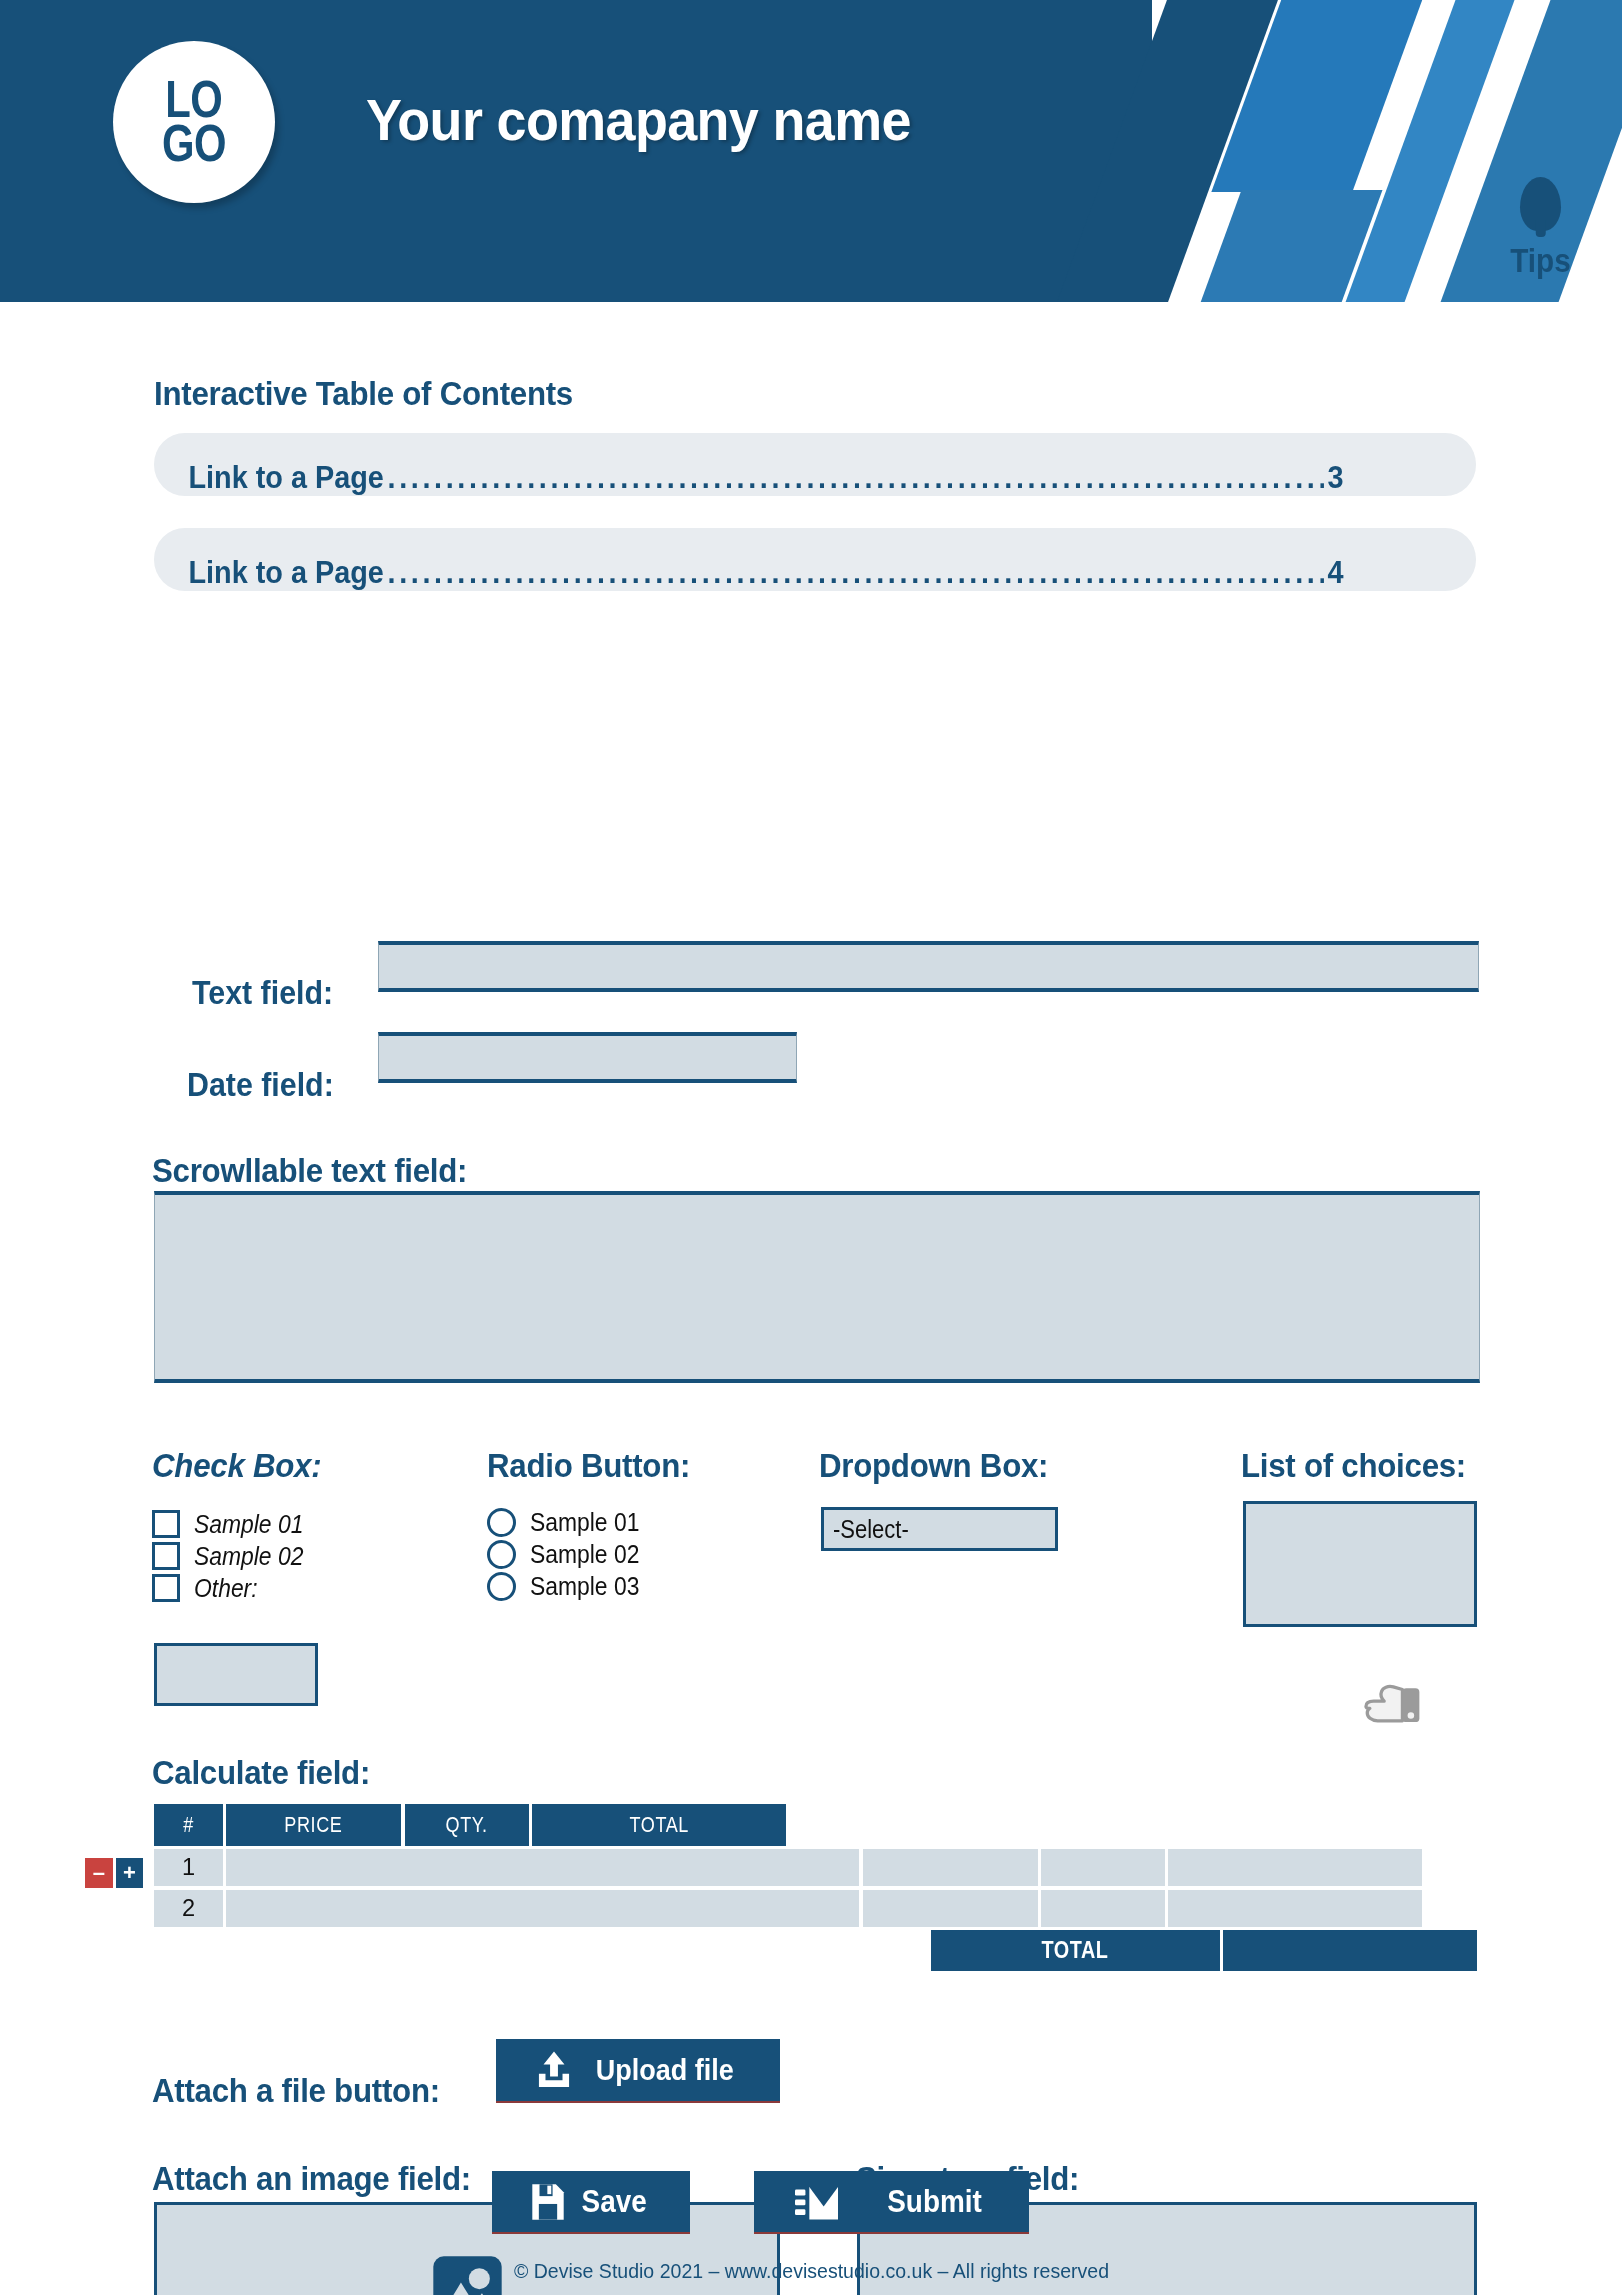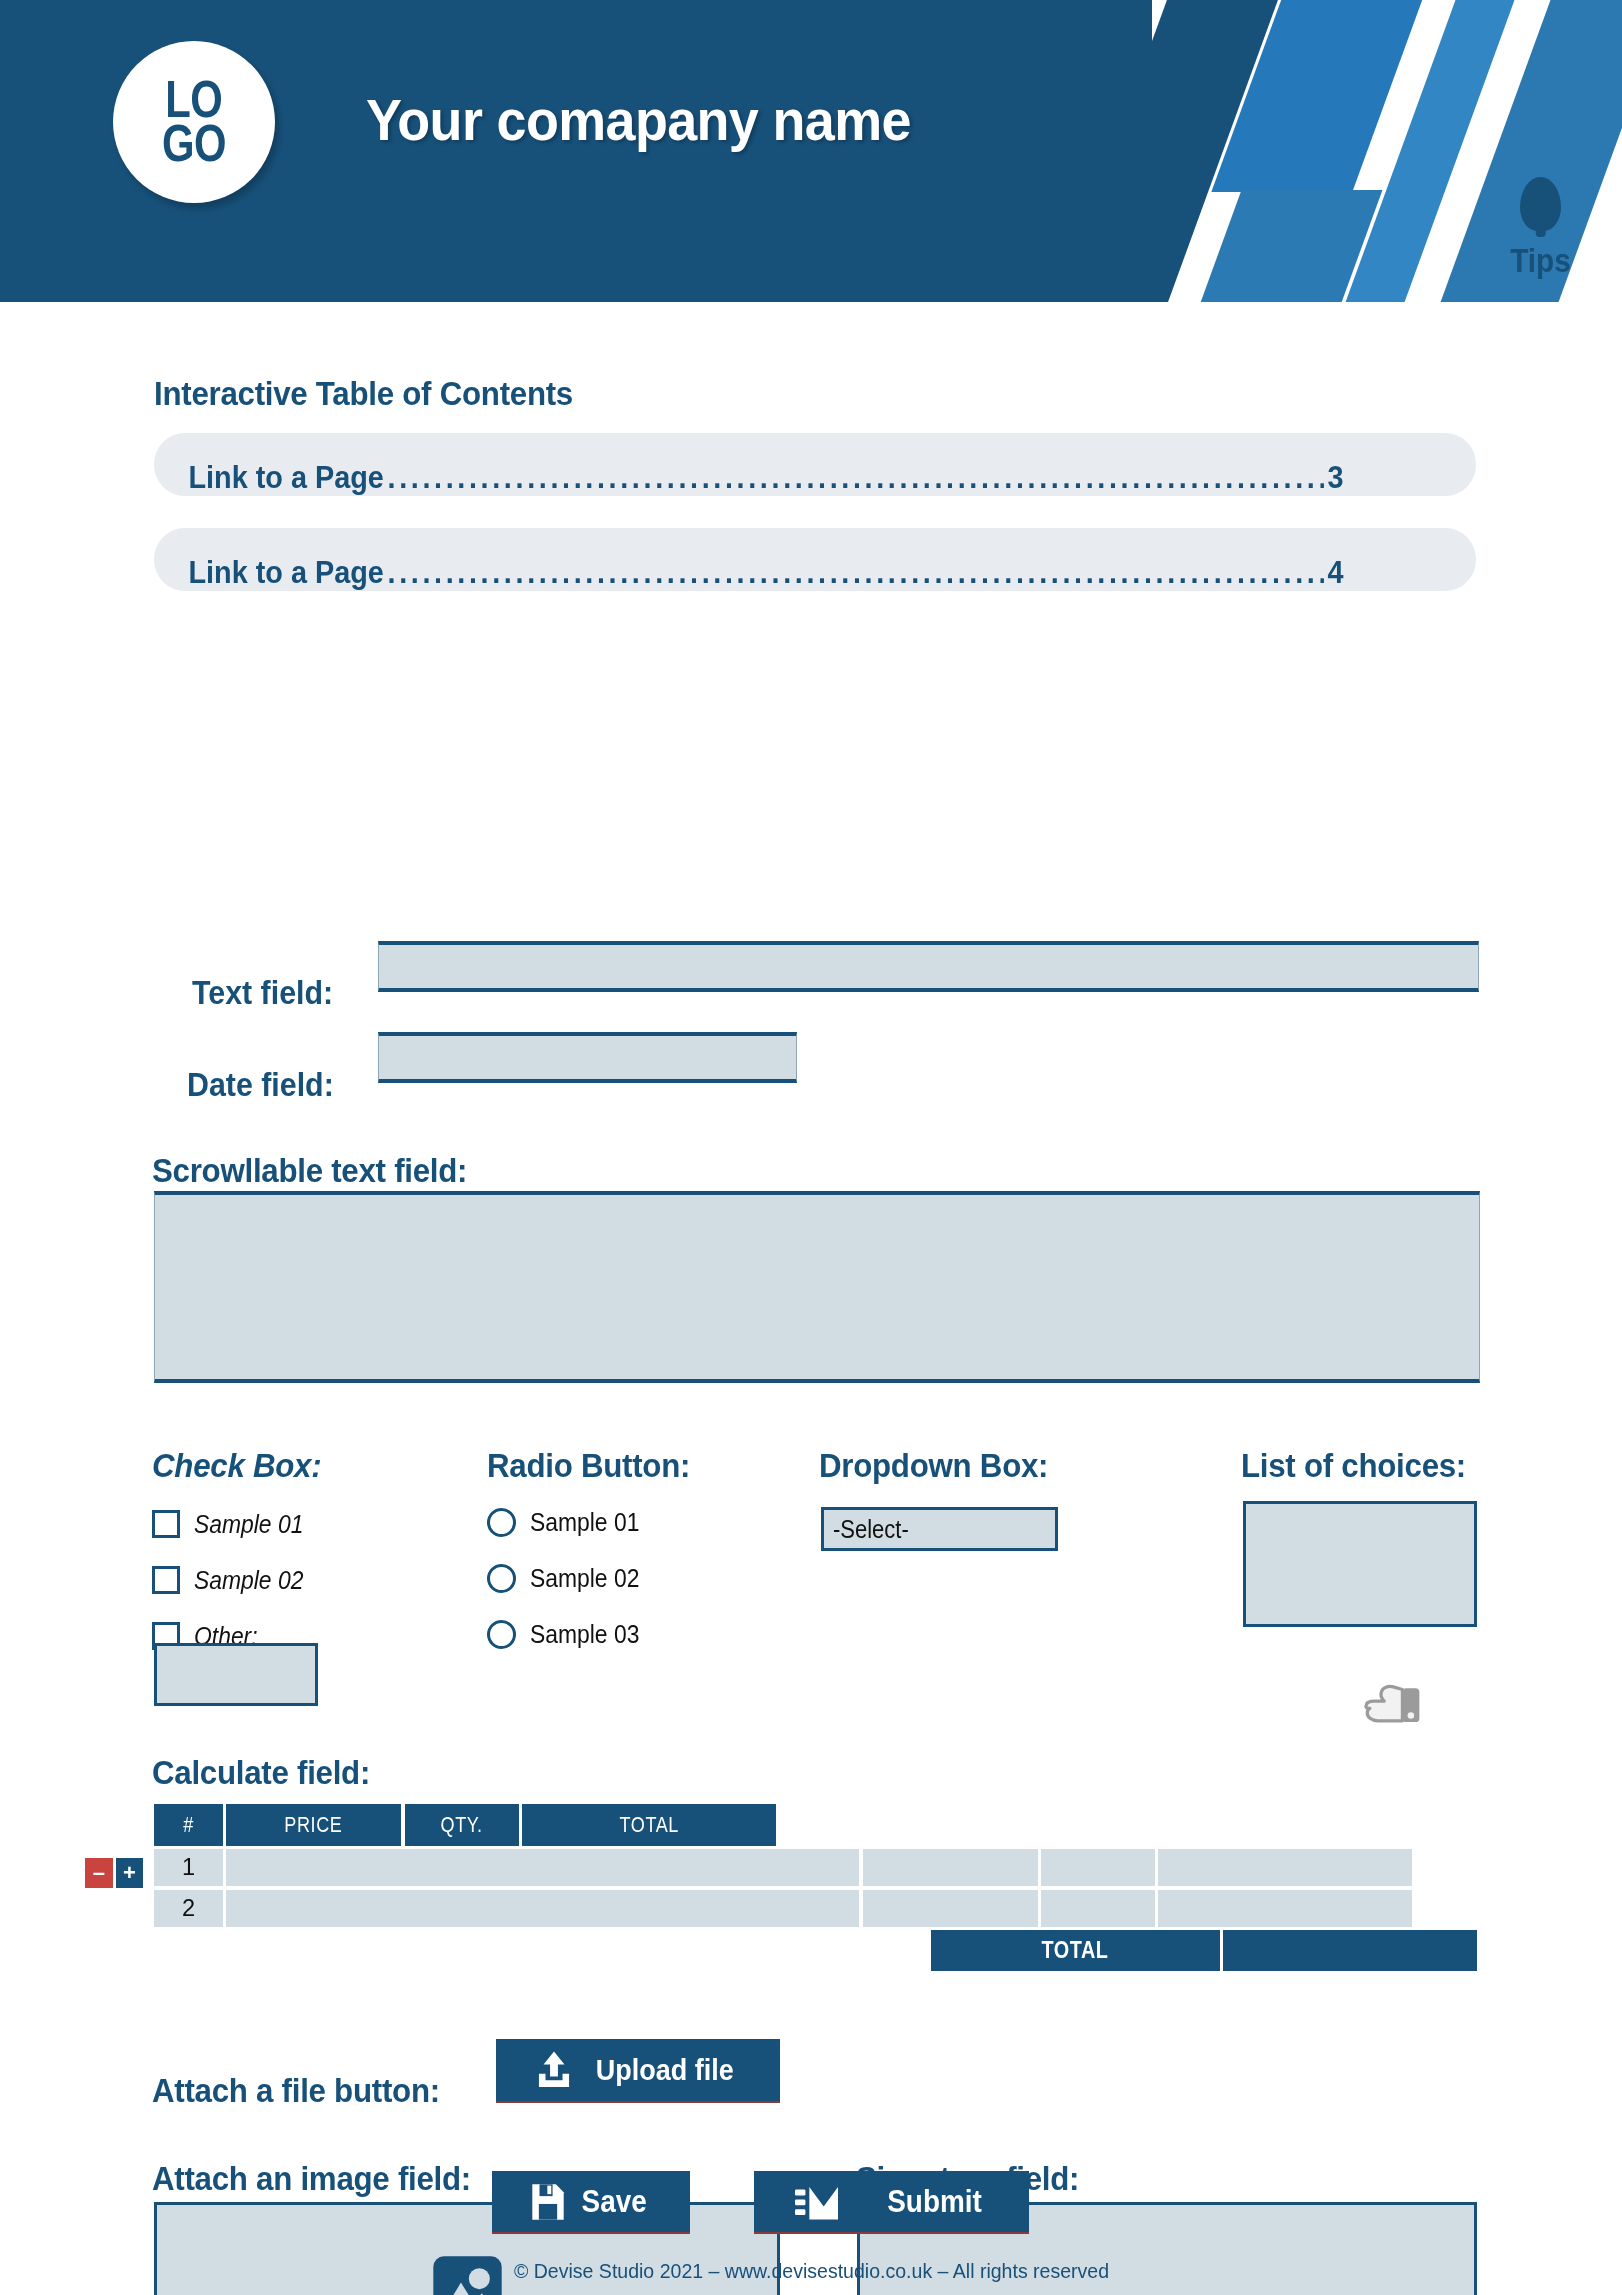--- a/index.html
+++ b/index.html
@@ -203,21 +203,21 @@
 
   .lbl-scroll { position: absolute; left: 152px; top: 849px; }
   .f-scroll   { left: 154px; top: 889px; width: 1326px; height: 192px; }
 
   
   .col-check  { position: absolute; left: 152px; top: 1144px; font-style: italic; }
   .col-radio  { position: absolute; left: 487px; top: 1144px; }
   .col-drop   { position: absolute; left: 819px; top: 1144px; }
   .col-list   { position: absolute; left: 1241px; top: 1144px; }
 
-  .opt-row { display: flex; align-items: center; margin-top: 25px; }
+  .opt-row { display: flex; align-items: center; margin-top: 1px; }
   .opt-label {
     margin-left: 14.4px;
     color: #111;
     font-size: 26px;
     transform: scaleX(0.88);
     transform-origin: left center;
     white-space: nowrap;
   }
   .cb {
     width: 27.5px; height: 27.5px;
@@ -283,21 +283,21 @@
   .ccell {
     background: var(--field);
     height: 37px;
     display: flex; align-items: center; justify-content: center;
     color: #111;
     font-size: 23.6px;
   }
   .c-num   { width: 69px; }
   .c-desc  { width: 633px; }
   .c-price { width: 175px; }
-  .c-qty   { width: 114px; }
+  .c-qty   { width: 124px; }
   .c-total { width: 254px; }
 
   .total-row { display: flex; gap: 3.3px; margin-top: 3.3px; justify-content: flex-end; }
   .total-lbl {
     width: 289px; height: 41px;
     background: var(--navy);
     color: #fff;
     display: flex; align-items: center; justify-content: center;
     font-size: 23.6px; font-weight: bold;
     letter-spacing: 0.7px;

